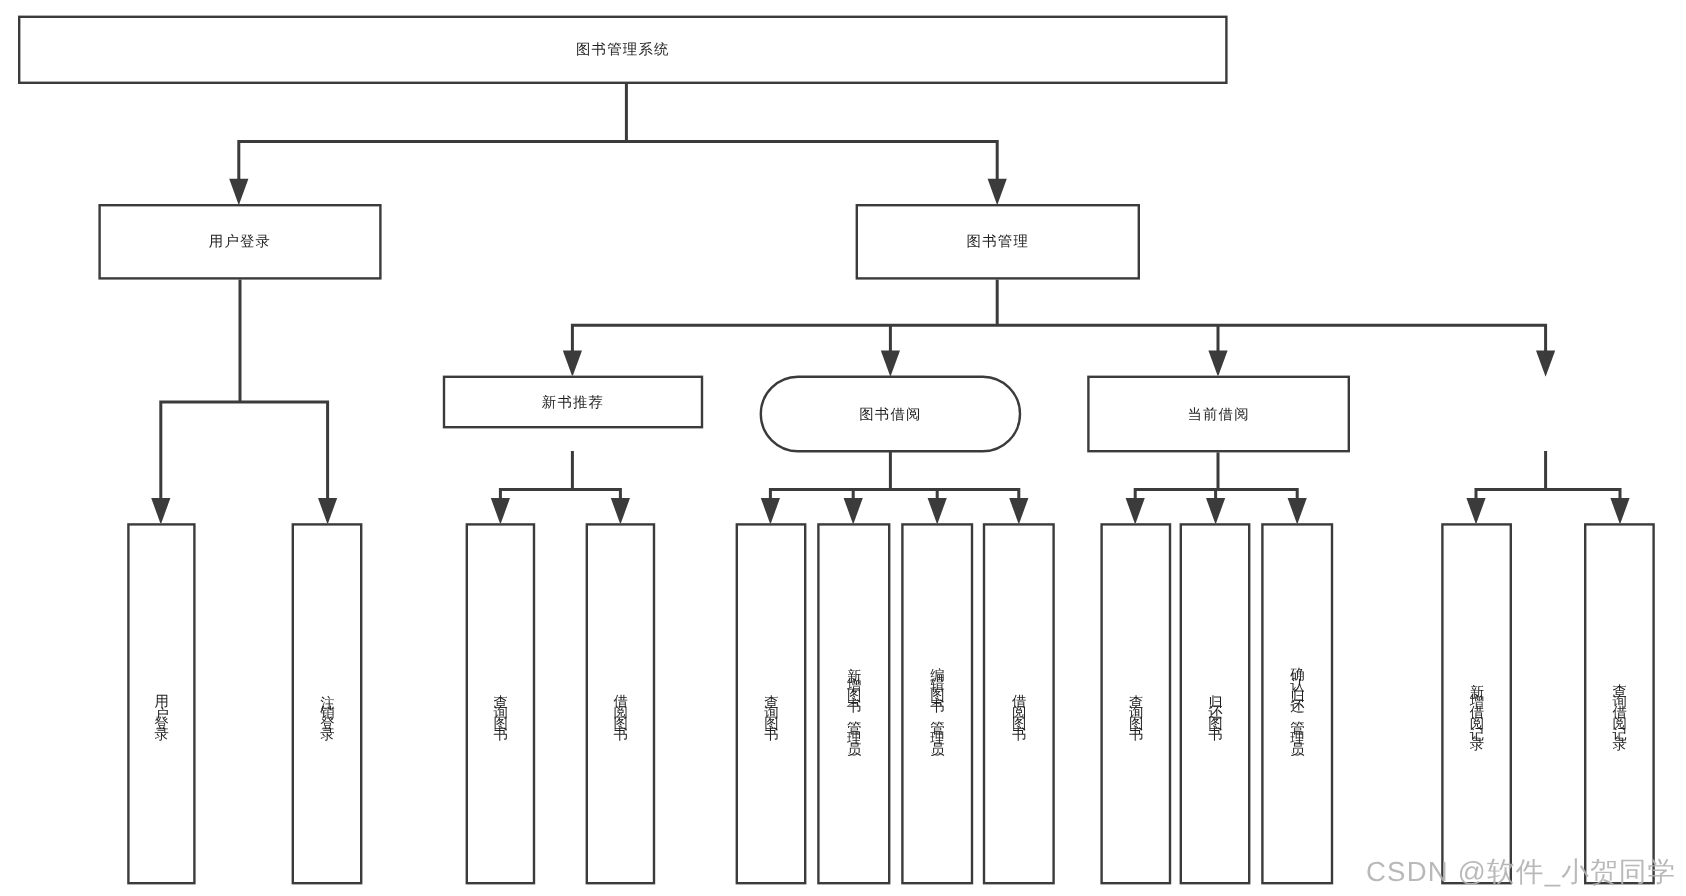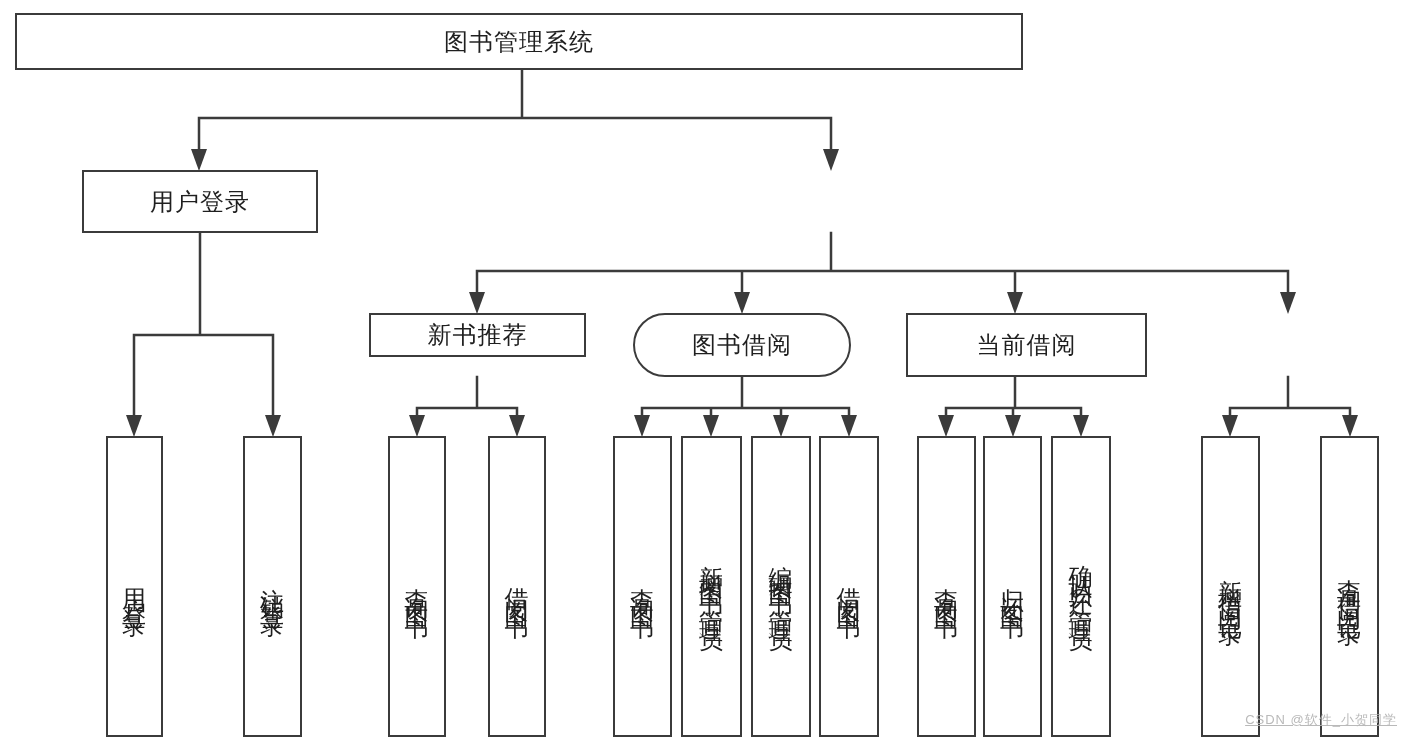--- a/index.html
+++ b/index.html
@@ -28,40 +28,39 @@
   }
   .hbox, .vbox {
     position: absolute;
     box-sizing: border-box;
     background: var(--box_background, #ffffff);
     border: 2.5px solid var(--box_border, #3b3b3b);
     display: flex;
     align-items: center;
     justify-content: center;
     color: var(--text, #1f1f1f);
-    font-size: 24px;
+    font-size: 12px;
   }
   .hbox { letter-spacing: 1px; }
   .vbox .vtext {
     writing-mode: vertical-rl;
     text-orientation: mixed;
     letter-spacing: 9px;
     line-height: 1.05;
     white-space: nowrap;
   }
   .watermark {
     position: absolute;
     right: 8px;
-    bottom: 18px;
-    font-size: 13px;
+    bottom: 5px;
+    font-size: 23px;
     letter-spacing: 1px;
     color: var(--watermark, #b2b2b2);
     opacity: 0.9;
     pointer-events: none;
-    text-decoration: underline;
   }
 </style>
 </head>
 <body>
 
 <div class="canvas">
 
   <svg class="connectors" viewBox="0 0 1405 747" xmlns="http://www.w3.org/2000/svg" aria-hidden="true">
     <g>
       <path d="M522 69 V118 M199 118 H831 M199 118 V151 M831 118 V151"></path>
@@ -105,28 +104,31 @@
     </g>
   </svg>
 
   <div class="hbox" style="left:15px; top:13px; width:1008px; height:57px;">
     <span>图书管理系统</span>
   </div>
 
   <div class="hbox" style="left:82px; top:170px; width:236px; height:63px;">
     <span>用户登录</span>
   </div>
+  <div class="hbox" style="left:713px; top:170px; width:237px; height:63px;">
+    <span>图书管理</span>
+  </div>
 
   <div class="hbox" style="left:369px; top:313px; width:217px; height:44px;">
     <span>新书推荐</span>
   </div>
   <div class="hbox" style="left:633px; top:313px; width:218px; height:64px;border-radius:32px;">
     <span>图书借阅</span>
   </div>
-  <div class="hbox" style="left:906px; top:313px; width:241px; height:64px;">
+  <div class="hbox" style="left:906px; top:313px; width:219px; height:64px;">
     <span>当前借阅</span>
   </div>
 
   <div class="vbox" style="left:106px; top:436px; width:57px; height:301px;">
     <span class="vtext">用户登录</span>
   </div>
   <div class="vbox" style="left:243px; top:436px; width:59px; height:301px;">
     <span class="vtext">注销登录</span>
   </div>
 

